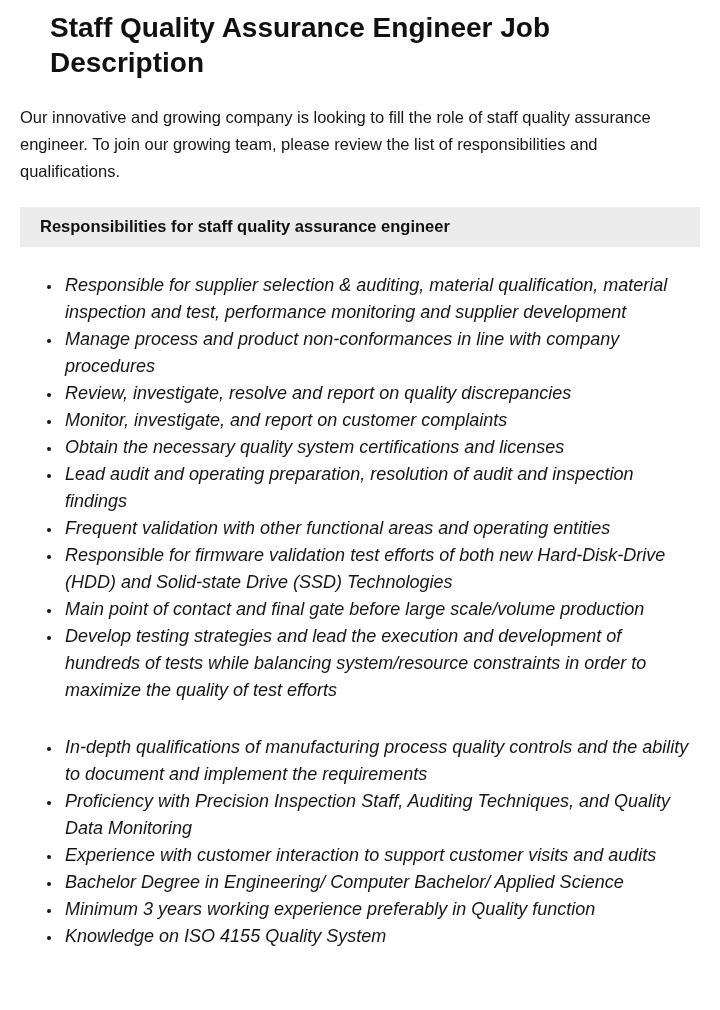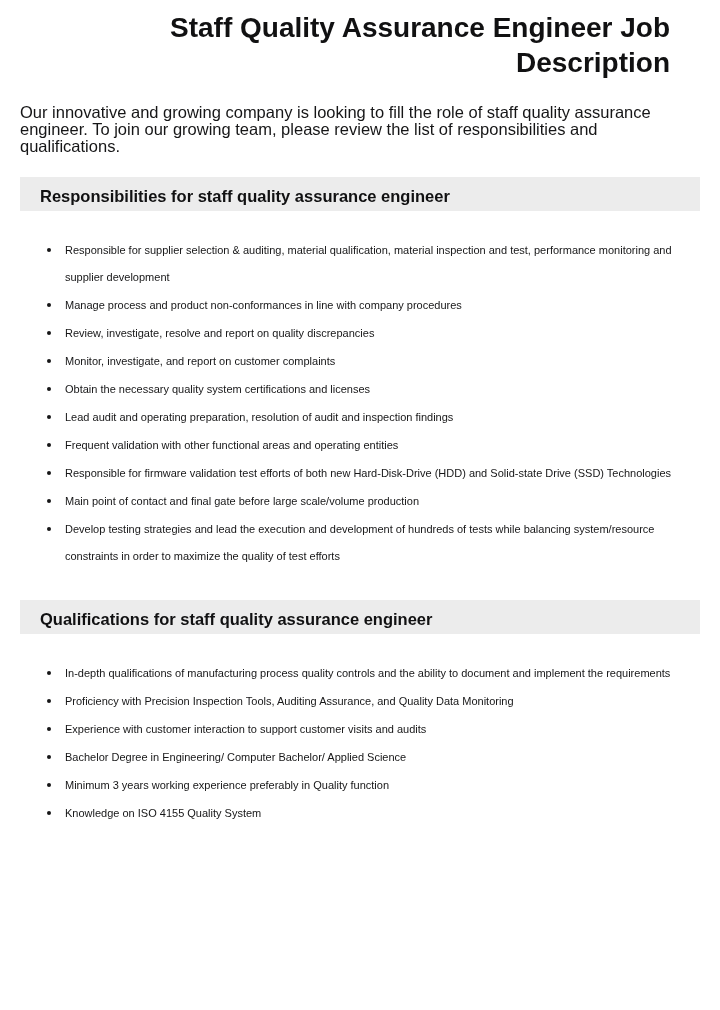--- a/index.html
+++ b/index.html
@@ -10,47 +10,48 @@
     font-family: "Liberation Sans", sans-serif;
     color: #161617;
     -webkit-font-smoothing: antialiased;
   }
   .page {
     padding: 8px 20px 24px 20px;
   }
   .title {
     font-size: 28px;
     font-weight: 700;
-    text-align: right;
+    text-align: left;
     line-height: 1.25;
     margin: 2px 30px 24px 30px;
     color: #111112;
   }
   .intro {
     font-size: 16.5px;
-    line-height: 17px;
+    line-height: 27px;
     margin: 0 0 22px 0;
   }
   .section-header {
     background: #ececec;
-    padding: 10px 20px 5px 20px;
+    padding: 10px 20px 11px 20px;
     font-size: 16.5px;
     font-weight: 700;
     color: #111112;
     margin: 0 0 25px 0;
   }
   .bullet-list {
     list-style: disc outside;
     margin: 0 0 30px 0;
     padding-left: 42px;
   }
   .bullet-list li {
-    font-size: 11px;
+    font-size: 18px;
     line-height: 27px;
     padding-left: 3px;
+    font-style: italic;
   }
   .bullet-list li::marker {
     font-size: 14px;
     color: #161617;
   }
 </style>
 </head>
 <body>
 
 <div class="page">
@@ -69,26 +70,23 @@
     <li>Review, investigate, resolve and report on quality discrepancies</li>
     <li>Monitor, investigate, and report on customer complaints</li>
     <li>Obtain the necessary quality system certifications and licenses</li>
     <li>Lead audit and operating preparation, resolution of audit and inspection findings</li>
     <li>Frequent validation with other functional areas and operating entities</li>
     <li>Responsible for firmware validation test efforts of both new Hard-Disk-Drive (HDD) and Solid-state Drive (SSD) Technologies</li>
     <li>Main point of contact and final gate before large scale/volume production</li>
     <li>Develop testing strategies and lead the execution and development of hundreds of tests while balancing system/resource constraints in order to maximize the quality of test efforts</li>
   </ul>
 
-  <div class="section-header">
-    <span>Qualifications for staff quality assurance engineer</span>
-  </div>
 
   <ul class="bullet-list">
     <li>In-depth qualifications of manufacturing process quality controls and the ability to document and implement the requirements</li>
-    <li>Proficiency with Precision Inspection Tools, Auditing Assurance, and Quality Data Monitoring</li>
+    <li>Proficiency with Precision Inspection Staff, Auditing Techniques, and Quality Data Monitoring</li>
     <li>Experience with customer interaction to support customer visits and audits</li>
     <li>Bachelor Degree in Engineering/ Computer Bachelor/ Applied Science</li>
     <li>Minimum 3 years working experience preferably in Quality function</li>
     <li>Knowledge on ISO 4155 Quality System</li>
   </ul>
 
 </div>
 
 </body></html>

